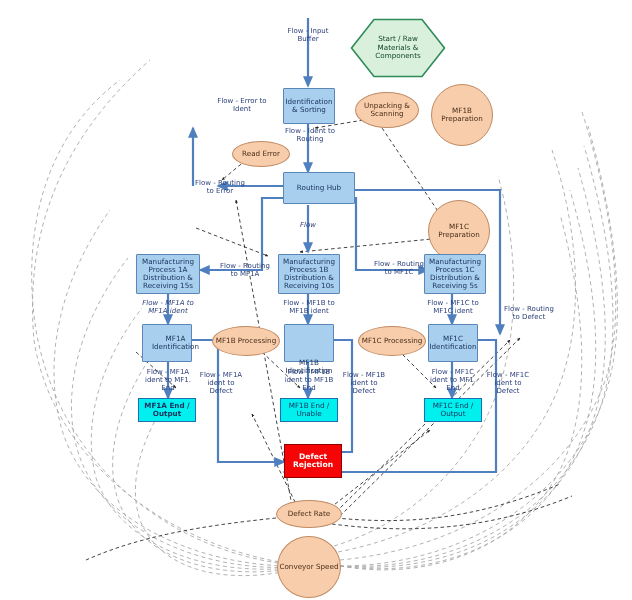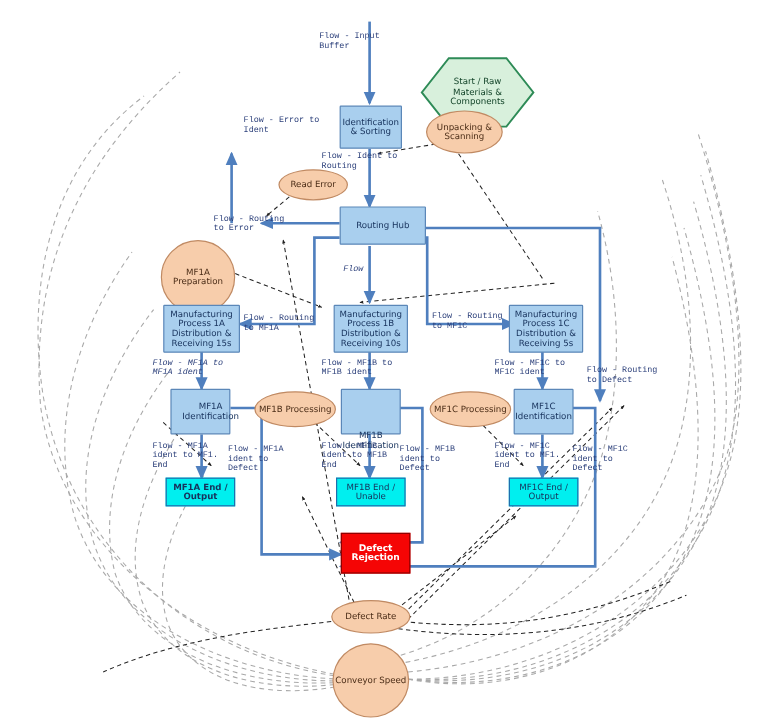--- a/index.html
+++ b/index.html
@@ -39,30 +39,30 @@
   }
   
   .ellipse{
     background:#f7cdab;
     border:1.4px solid #c08a63;
     color:#4b2d17;
     font-size:7.2px;
     border-radius:50%;
   }
   
-  .hexwrap{position:absolute;margin-top:29px;}
+  .hexwrap{position:absolute;}
   .hexwrap .hexlabel{
     position:absolute;left:0;top:0;width:100%;height:100%;
     display:flex;align-items:center;justify-content:center;text-align:center;
     color:#14452a;font-size:7.2px;line-height:1.2;
   }
   
   .elabel{
     position:absolute;color:#2b3f7a;font-size:7px;line-height:1.12;
-    white-space:pre;pointer-events:none;font-family:Liberation Mono, monospace;
+    text-align:center;white-space:pre;pointer-events:none;
   }
   .elabel.italic{font-style:italic;}
 </style>
 </head>
 <body>
 
 <div id="canvas">
 
   <svg class="layer">
     <defs>
@@ -168,29 +168,32 @@
 
   <div class="node ellipse" style="left:232px;top:141px;width:58px;height:26px;">
     <span>Read Error</span>
   </div>
 
   <div class="node ellipse" style="left:355px;top:92px;width:64px;height:36px;">
     <span style="white-space:pre;">Unpacking &amp;
 Scanning</span>
   </div>
 
+  <div class="node ellipse" style="left:431px;top:84px;width:62px;height:62px;">
+    <span>MF1B Preparation</span>
+  </div>
 
   <div class="node rect" style="left:283px;top:172px;width:72px;height:32px;">
     <span>Routing Hub</span>
   </div>
 
-  <div class="node ellipse" style="left:134px;top:200px;width:62px;height:62px;">
-    <span>MF1A Preparation</span>
-  </div>
-
+
+  <div class="node ellipse" style="left:428px;top:200px;width:62px;height:62px;">
+    <span>MF1C Preparation</span>
+  </div>
 
   <div class="node rect" style="left:136px;top:254px;width:64px;height:40px;">
     <span style="white-space:pre;">Manufacturing
 Process 1A
 Distribution &amp;
 Receiving 15s</span>
   </div>
 
   <div class="node rect" style="left:278px;top:254px;width:62px;height:40px;">
     <span style="white-space:pre;">Manufacturing

